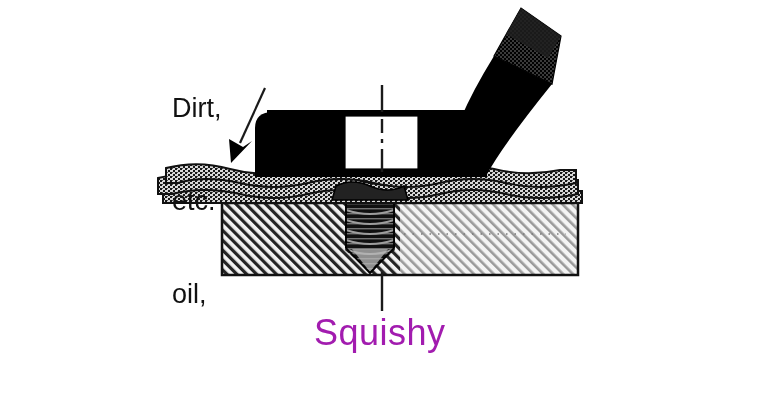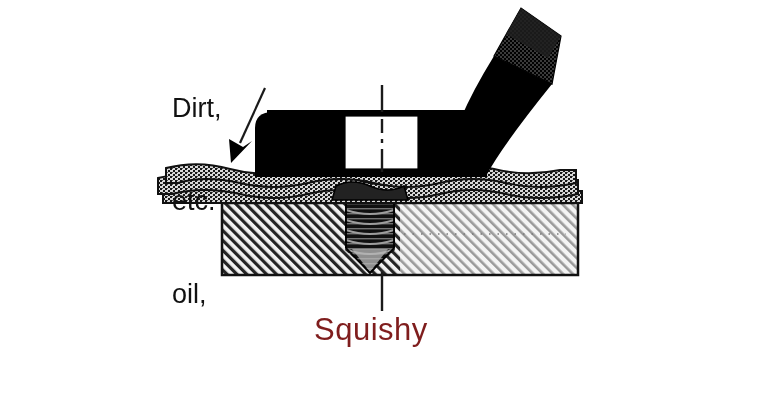--- a/index.html
+++ b/index.html
@@ -33,22 +33,22 @@
     font-size: 27px;
     line-height: 31px;
     color: #111111;
     white-space: pre;
     letter-spacing: 0px;
   }
   #callout-dirt { left: 172px; top: 31px; }
   .caption-text {
     position: absolute;
     font-family: "Liberation Sans", sans-serif;
-    font-size: 31px;
-    color: #7f1d1d;
+    font-size: 36px;
+    color: #a21caf;
     white-space: pre;
     letter-spacing: 0.5px;
   }
   #caption-squishy { left: 314px; top: 312px; }
 </style>
 </head>
 <body>
 
 <div id="figure-root">
 

